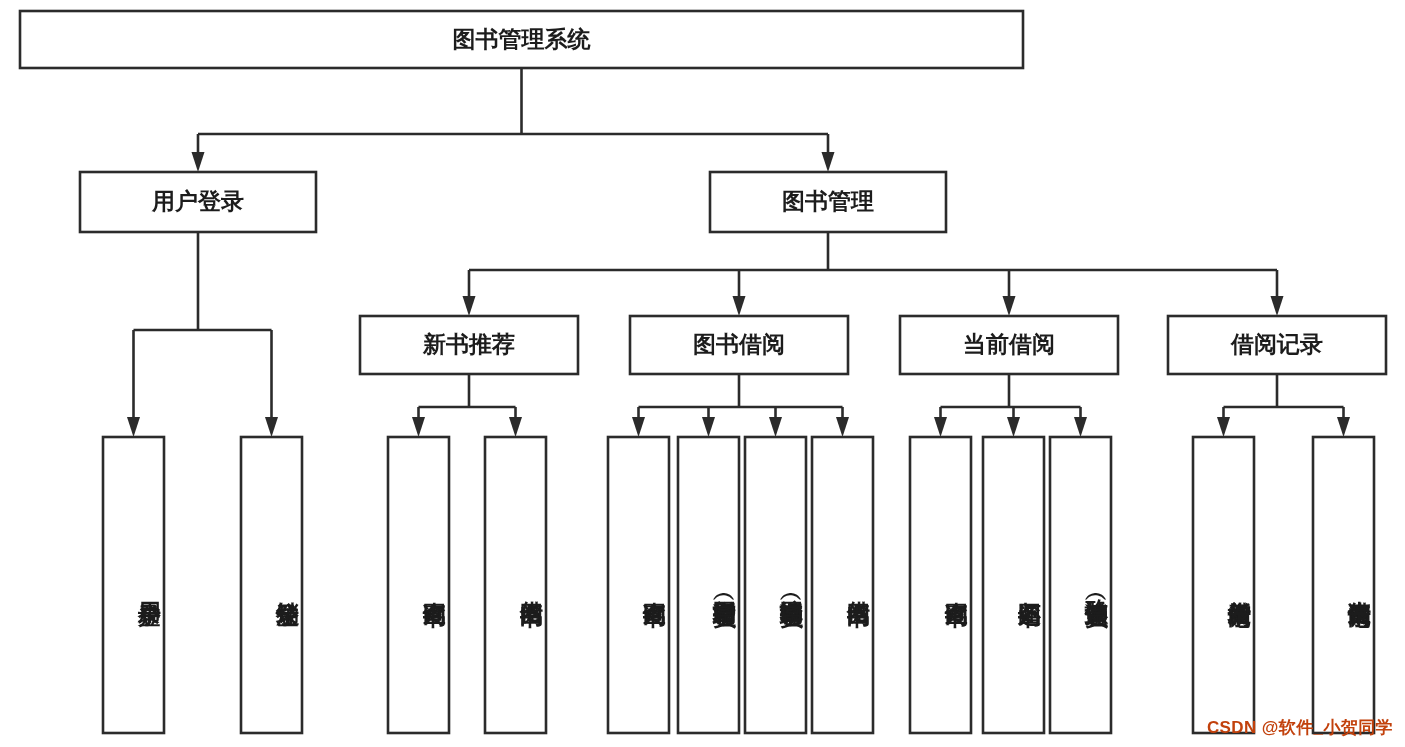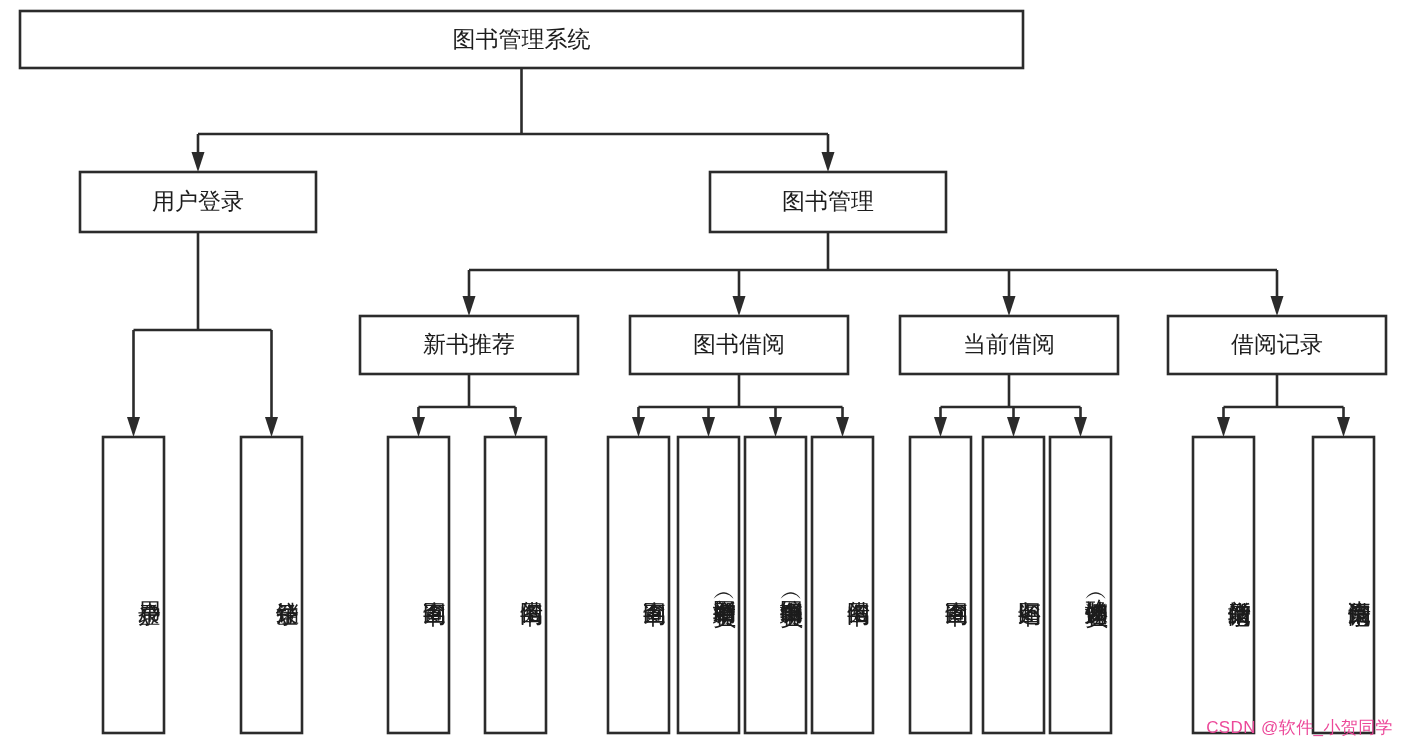--- a/index.html
+++ b/index.html
@@ -12,20 +12,21 @@
     width: 1405px;
     height: 747px;
     font-family: "Liberation Sans", "DejaVu Sans", sans-serif;
     overflow: hidden;
     position: relative;
   }
   #diagram-root {
     position: relative;
     width: 1405px;
     height: 747px;
+    font-weight: bold;
   }
   svg#tree-svg {
     position: absolute;
     top: 0;
     left: 0;
     width: 1405px;
     height: 747px;
     display: block;
   }
   .node-box {
@@ -65,21 +66,21 @@
     align-items: flex-start;
     justify-content: center;
     pointer-events: none;
   }
   .watermark {
     position: absolute;
     right: 12px;
     bottom: 8px;
     font-family: "Liberation Sans", "DejaVu Sans", sans-serif;
     font-size: 17px;
-    color: #ec4899;
+    color: #c2410c;
     letter-spacing: 0.4px;
     white-space: nowrap;
   }
 </style>
 </head>
 <body>
 
 <div id="diagram-root">
   <svg id="tree-svg" viewBox="0 0 1405 747">
     <g id="edges-layer">

